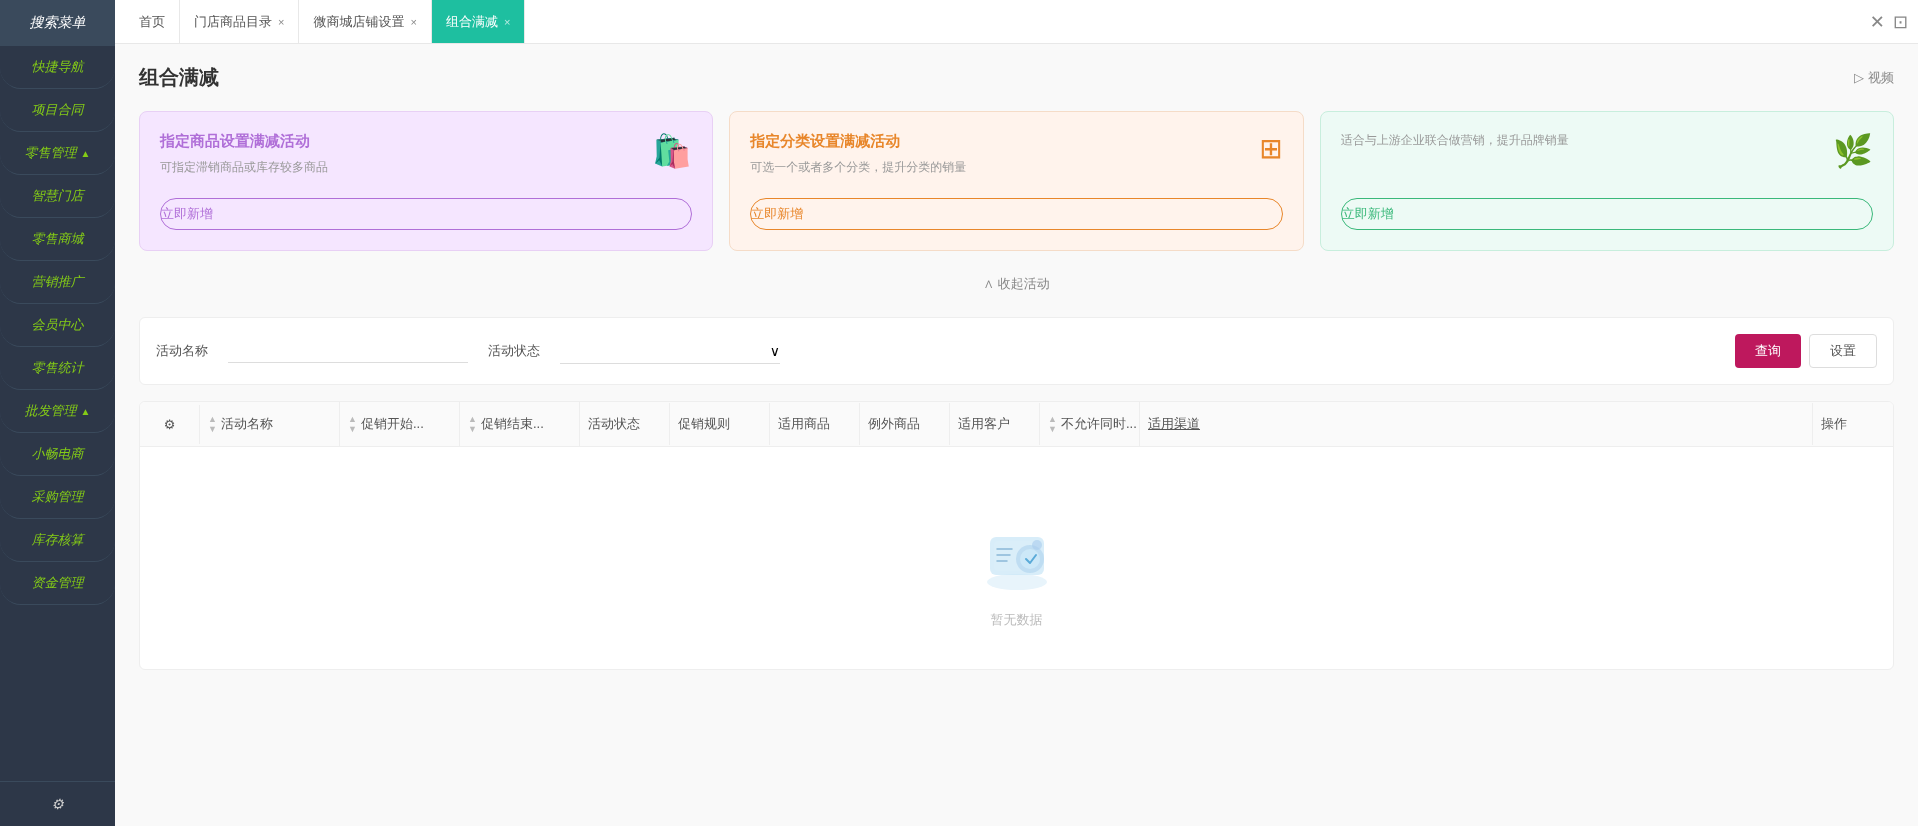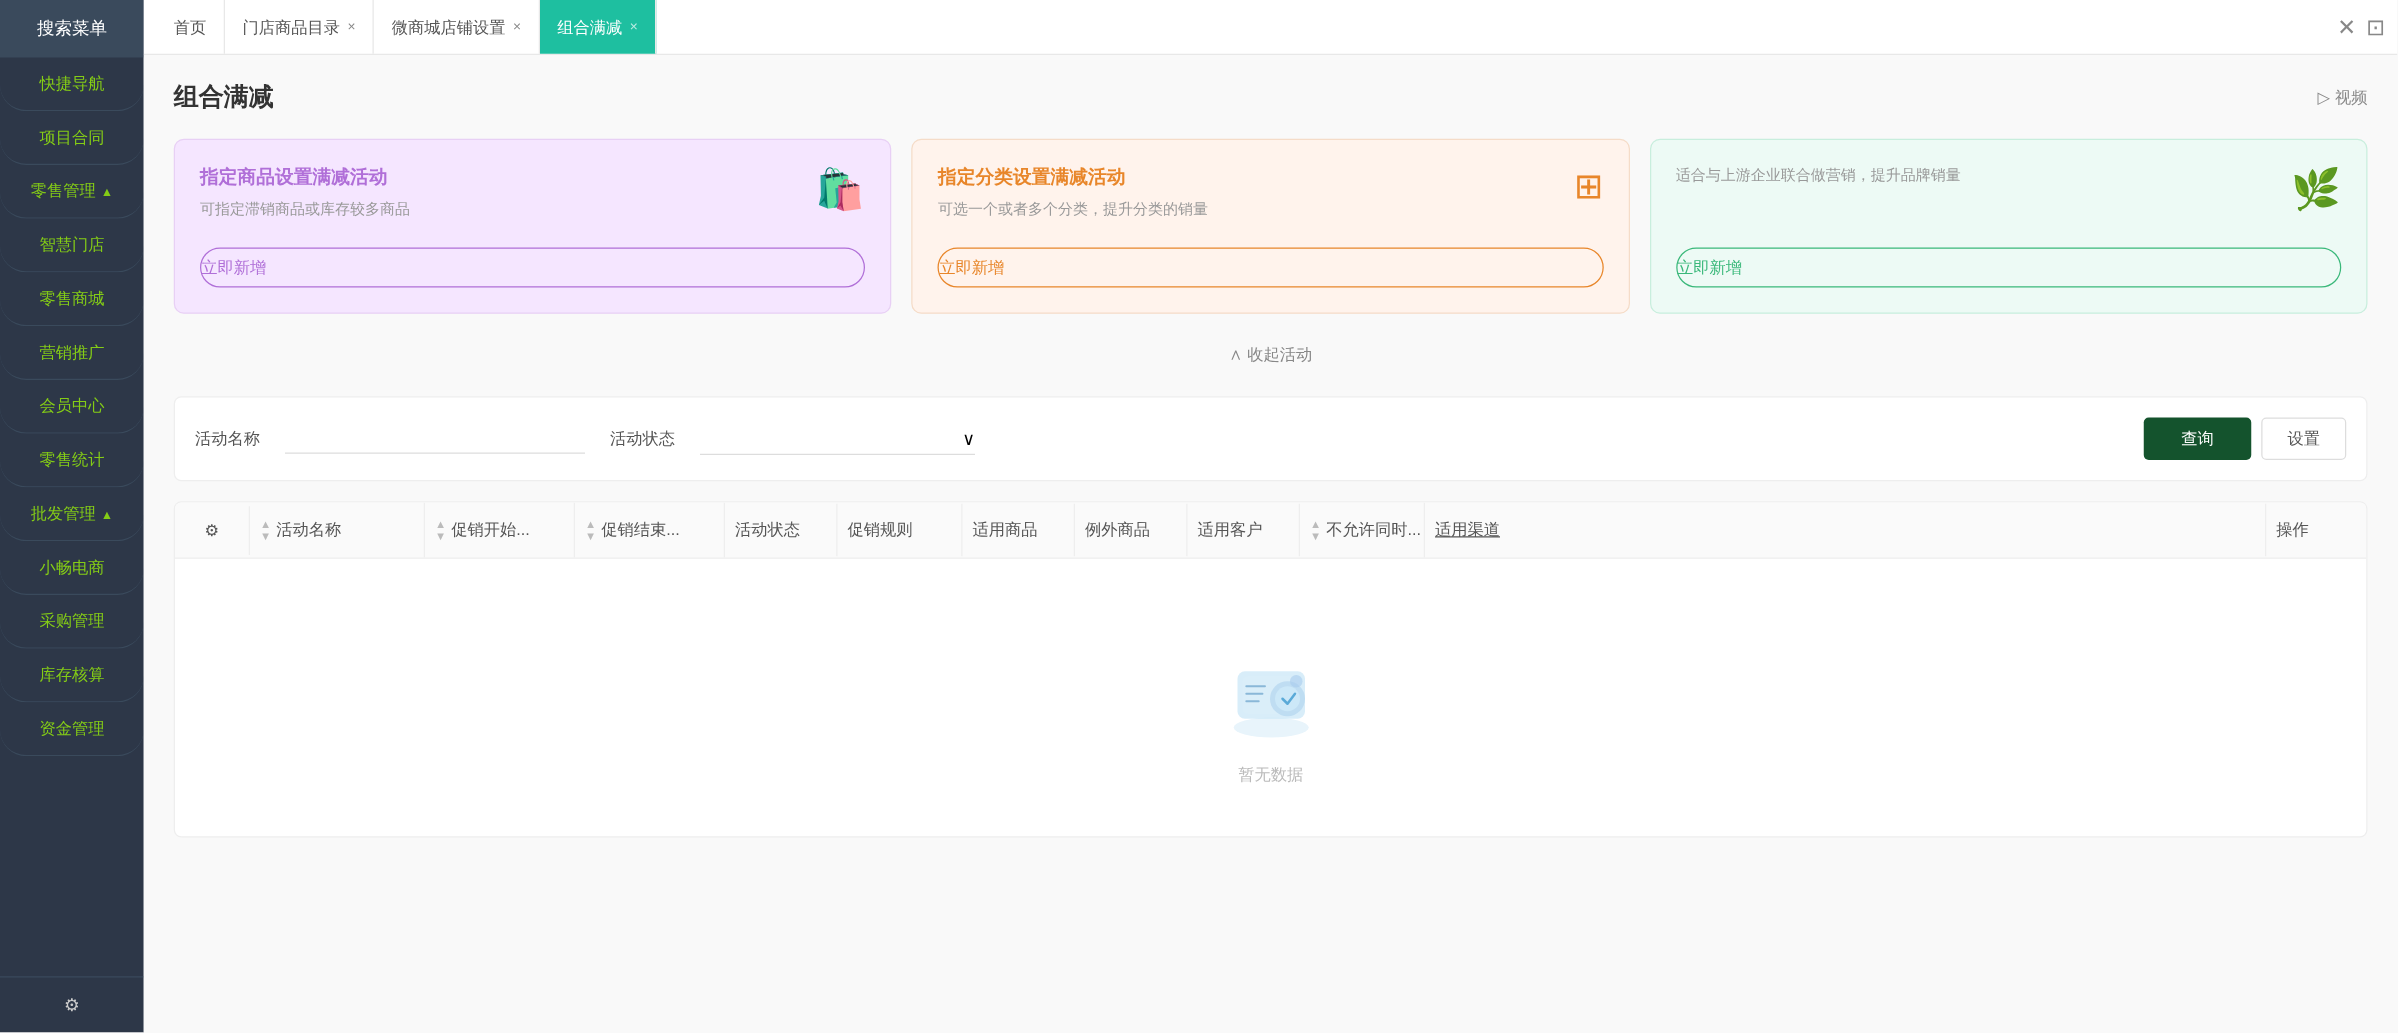--- a/index.html
+++ b/index.html
@@ -8,20 +8,21 @@
     
     .sidebar {
       width: 115px;
       background: #2d3748;
       color: #ccc;
       display: flex;
       flex-direction: column;
       flex-shrink: 0;
       height: 826px;
       overflow: hidden;
+      font-style: italic;
     }
     .sidebar-top {
       background: #3a4a5c;
       padding: 14px 10px;
       color: #fff;
       font-size: 14px;
       cursor: pointer;
       text-align: center;
     }
     .sidebar-item {
@@ -223,24 +224,24 @@
       font-size: 13px;
       color: #555;
       flex: 1;
     }
     .filter-actions {
       margin-left: auto;
       display: flex;
       gap: 8px;
     }
     .btn-query {
-      background: #14532d;
+      background: #be185d;
       color: #fff;
       border: none;
-      padding: 8px 30px;
+      padding: 8px 20px;
       border-radius: 4px;
       font-size: 13px;
       cursor: pointer;
     }
     .btn-set {
       background: #fff;
       color: #555;
       border: 1px solid #ddd;
       padding: 4px 20px;
       border-radius: 4px;

